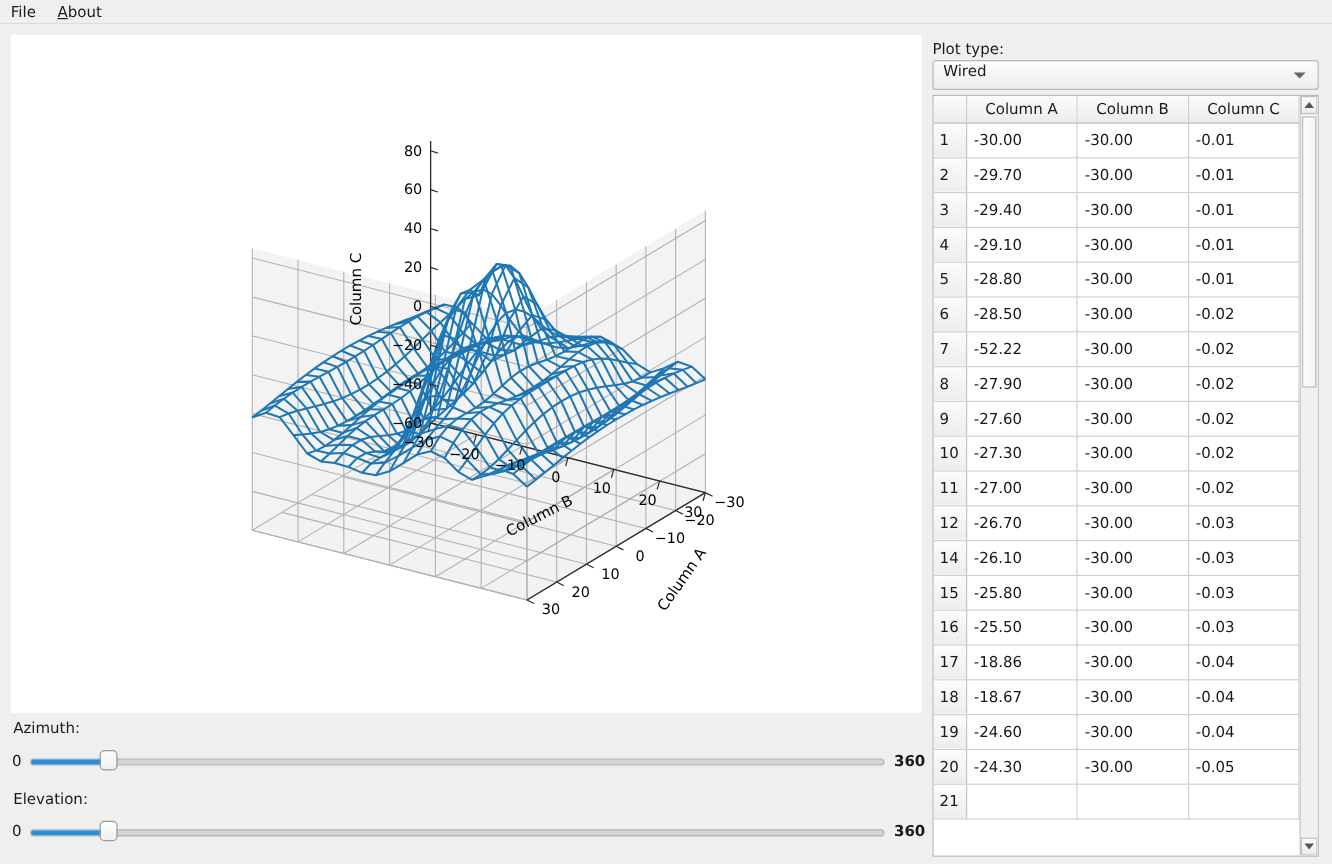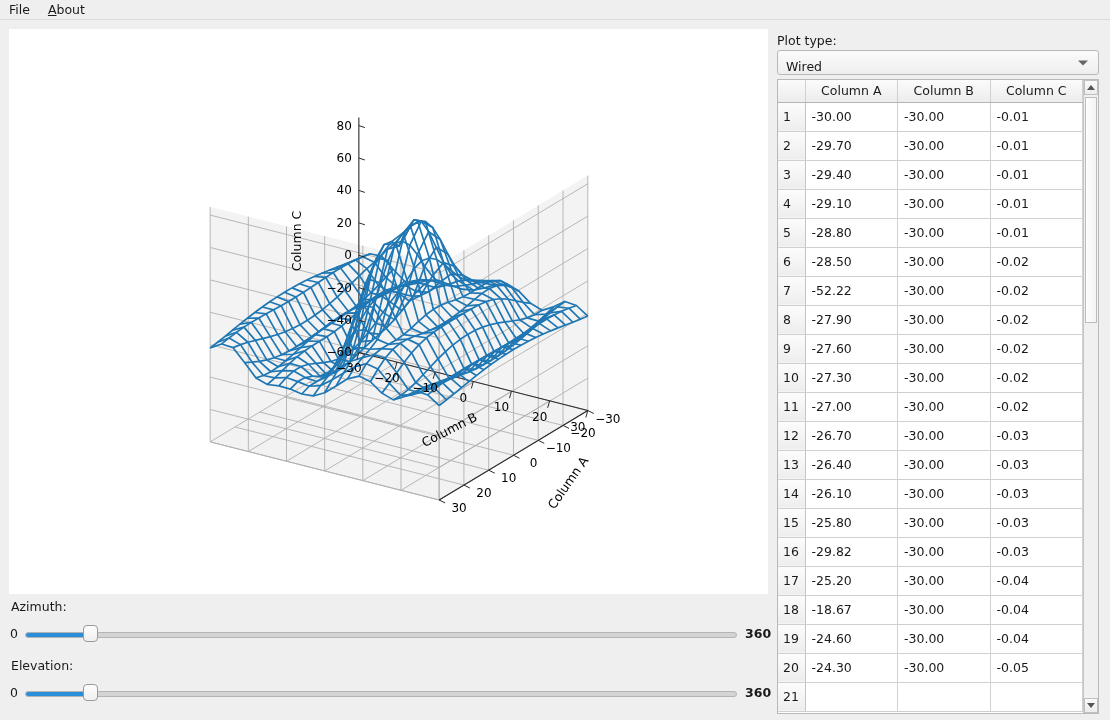--- a/index.html
+++ b/index.html
@@ -77,21 +77,21 @@
     position: absolute; left: 1px; top: 4px;
     font-size: 12.5px; color: #1a1a1a;
   }
   #plot-type-select {
     position: absolute; left: 1px; top: 21px;
     width: 322px; height: 25px;
     background: linear-gradient(#fbfbfb, #eeeeee);
     border: 1px solid #b9b9b9;
     border-radius: 3px;
     box-sizing: border-box;
-    display: flex; align-items: flex-end;
+    display: flex; align-items: flex-start;
   }
   #plot-type-value {
     margin-left: 8px; font-size: 12.5px; color: #1a1a1a;
   }
   #plot-type-arrow {
     position: absolute; right: 10px; top: 50%;
     transform: translateY(-50%);
     width: 0; height: 0;
     border-left: 5px solid transparent;
     border-right: 5px solid transparent;
@@ -472,46 +472,40 @@
                 <td>-30.00</td>
                 <td>-0.02</td>
               </tr>
               <tr>
                 <th class="rowhdr">12</th>
                 <td>-26.70</td>
                 <td>-30.00</td>
                 <td>-0.03</td>
               </tr>
               <tr>
-                <th class="rowhdr">13</th>
-                <td>-26.40</td>
-                <td>-30.00</td>
-                <td>-0.03</td>
-              </tr>
-              <tr>
                 <th class="rowhdr">14</th>
                 <td>-26.10</td>
                 <td>-30.00</td>
                 <td>-0.03</td>
               </tr>
               <tr>
                 <th class="rowhdr">15</th>
                 <td>-25.80</td>
                 <td>-30.00</td>
                 <td>-0.03</td>
               </tr>
               <tr>
                 <th class="rowhdr">16</th>
-                <td>-29.82</td>
+                <td>-25.50</td>
                 <td>-30.00</td>
                 <td>-0.03</td>
               </tr>
               <tr>
                 <th class="rowhdr">17</th>
-                <td>-25.20</td>
+                <td>-18.86</td>
                 <td>-30.00</td>
                 <td>-0.04</td>
               </tr>
               <tr>
                 <th class="rowhdr">18</th>
                 <td>-18.67</td>
                 <td>-30.00</td>
                 <td>-0.04</td>
               </tr>
               <tr>

